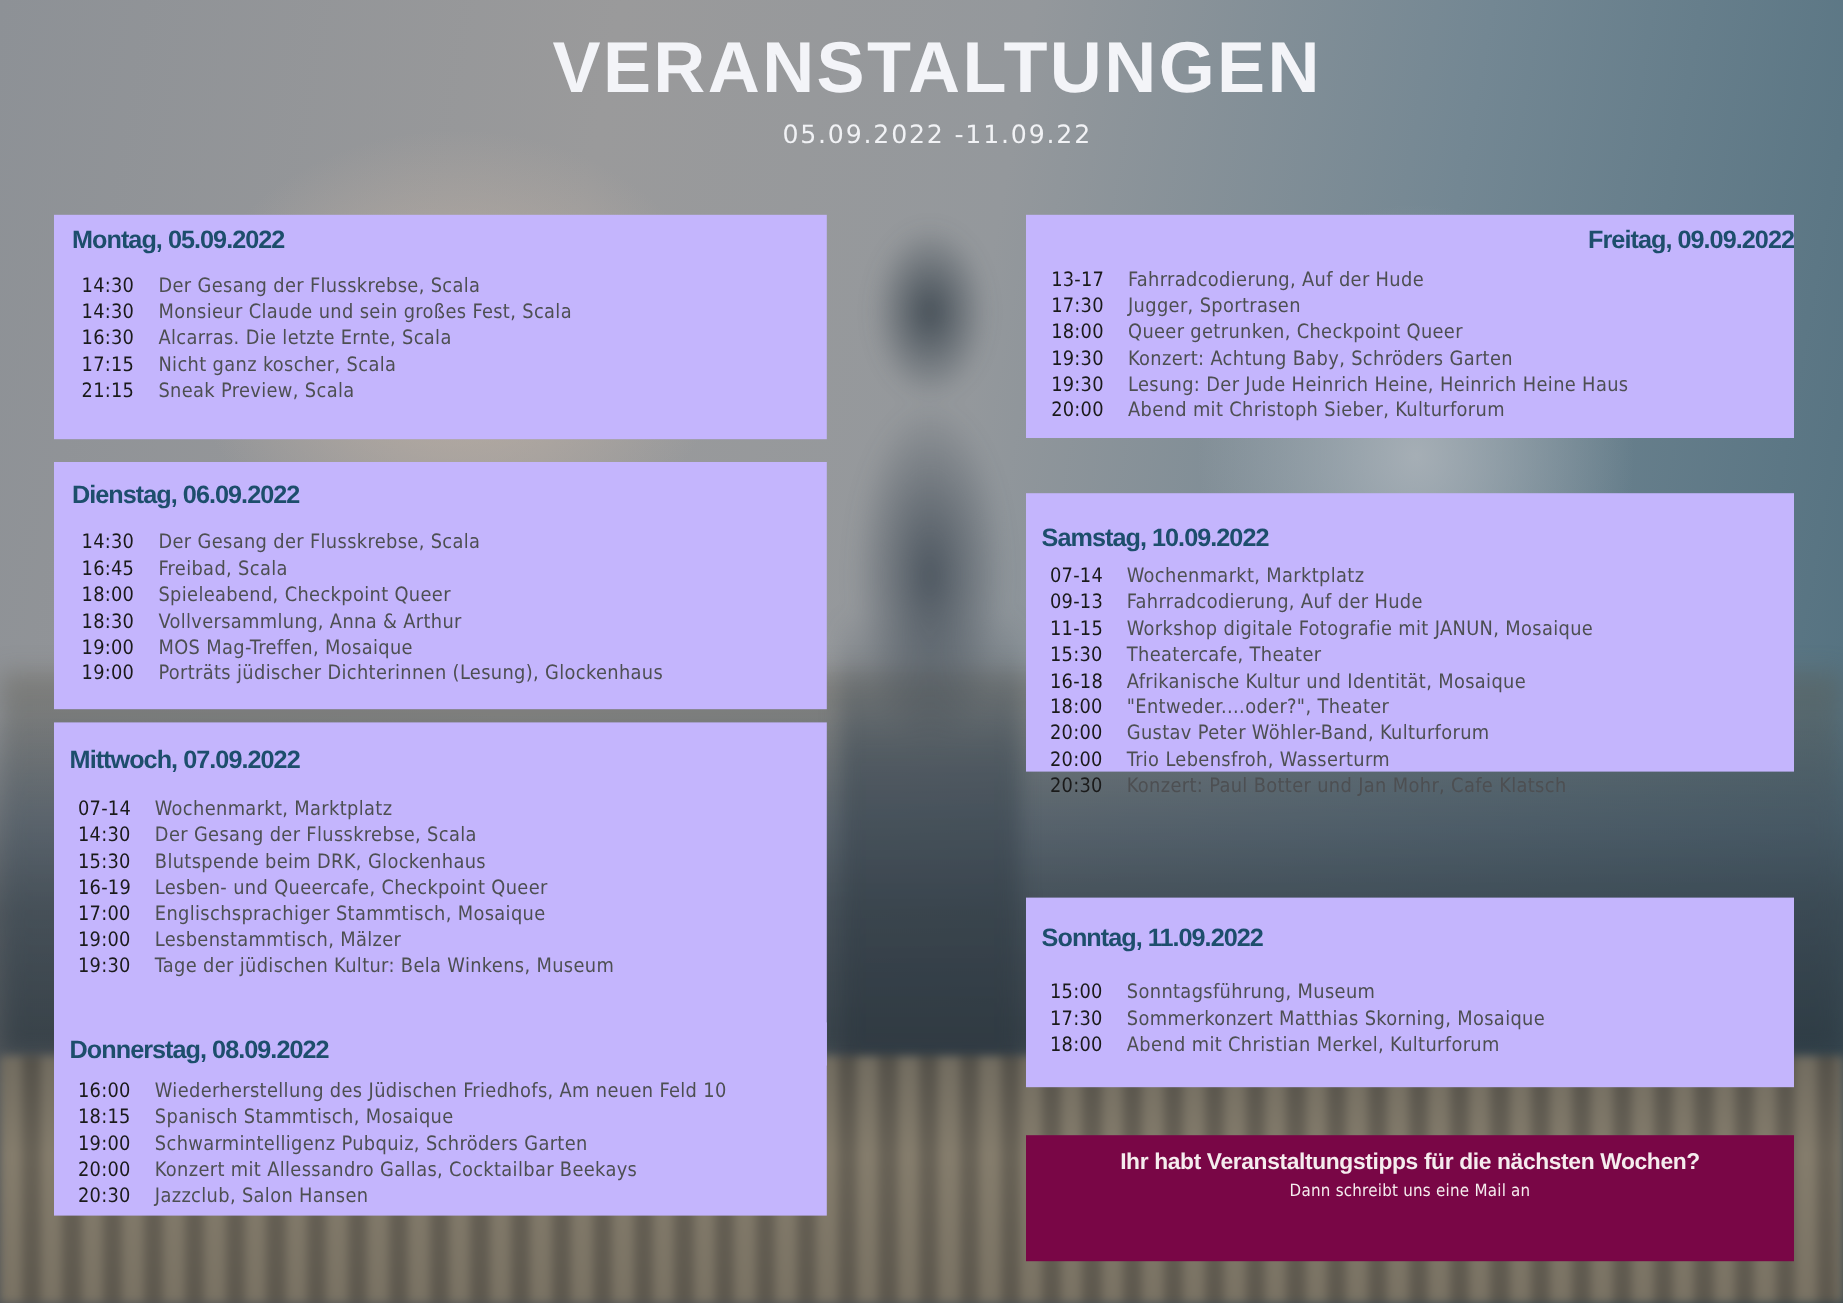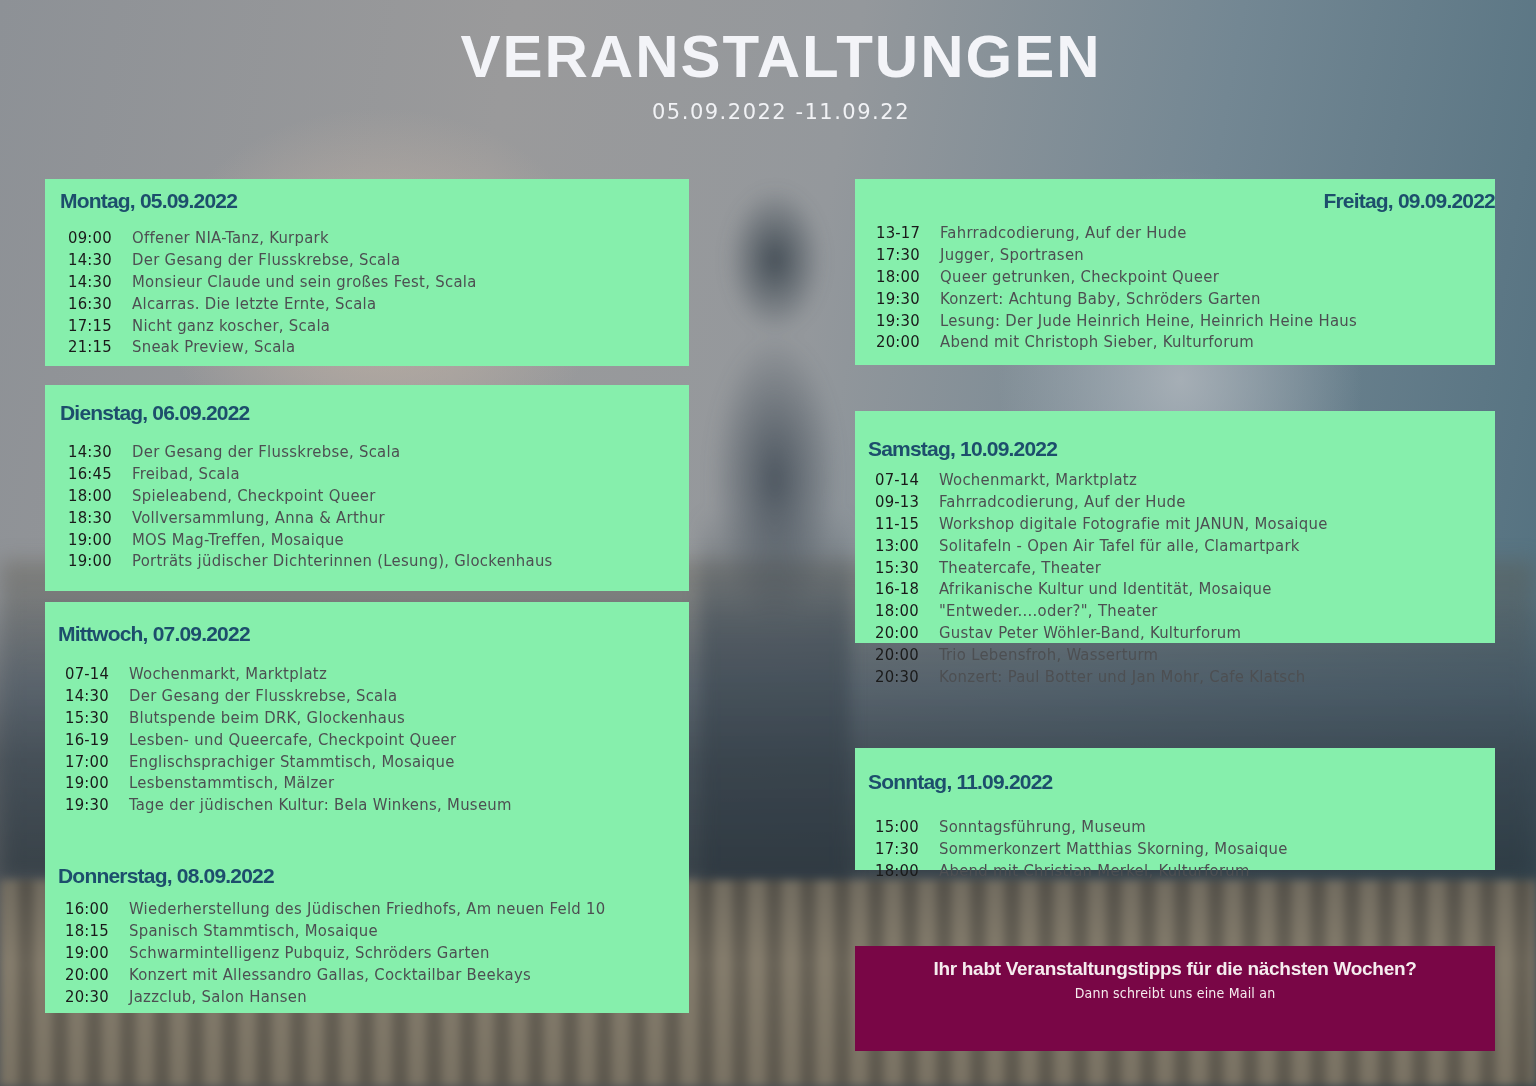--- a/index.html
+++ b/index.html
@@ -39,21 +39,21 @@
       font-family: "Liberation Sans", sans-serif; font-weight: bold;
       font-size: 60px; letter-spacing: 2px; color: #f3f4f8;
     }
     .header-dates {
       position: absolute; left: 0; top: 100px; width: 1562px; text-align: center;
       font-family: "DejaVu Sans", sans-serif; font-size: 21px; letter-spacing: 1.5px;
       color: #f1f2f5;
     }
 
     .day-box {
-      position: absolute; background: #86efac;
+      position: absolute; background: #c4b5fd;
       box-sizing: border-box; padding: 8px 0 0 0;
     }
     .day-title {
       font-family: "Liberation Sans", sans-serif; font-weight: bold;
       color: #1d4e6c; font-size: 21px; letter-spacing: -0.8px;
       margin-left: 15px; height: 28px; line-height: 28px;
     }
     .events { margin-left: 23px; }
     .event {
       display: flex; height: 21.9px; line-height: 21.9px; font-size: 16.5px;
@@ -73,21 +73,21 @@
     #box-thu { left: 45px; top: 852px; width: 644px; height: 161px; }
     #box-thu .day-title { margin-top: 2px; margin-left: 13px; }
     #box-thu .events { margin-top: 8px; margin-left: 20px; }
 
     #box-fri { left: 855px; top: 179px; width: 640px; height: 186px; }
     #box-fri .events { margin-top: 7px; margin-left: 21px; }
     #box-fri .day-title { margin-left: 13px; text-align: right; }
     #box-sat { left: 855px; top: 411px; width: 640px; height: 232px; }
     #box-sat .day-title { margin-top: 16px; margin-left: 13px; }
     #box-sat .events { margin-top: 6px; margin-left: 20px; }
-    #box-sun { left: 855px; top: 748px; width: 640px; height: 122px; }
+    #box-sun { left: 855px; top: 748px; width: 640px; height: 158px; }
     #box-sun .day-title { margin-top: 12px; margin-left: 13px; }
     #box-sun .events { margin-top: 20px; margin-left: 20px; }
 
     .contact-box {
       position: absolute; left: 855px; top: 946px; width: 640px; height: 105px;
       background: #790646; text-align: center; color: #f5ecee;
     }
     .contact-headline {
       margin-top: 12px; font-family: "Liberation Sans", sans-serif; font-weight: bold;
       font-size: 19px; letter-spacing: -0.3px;
@@ -102,24 +102,20 @@
 <div class="scene tower"></div>
 <div class="scene ground"></div>
 
 <div class="header-title">VERANSTALTUNGEN</div>
 <div class="header-dates">05.09.2022 -11.09.22</div>
 
 <div class="day-box" id="box-mon">
   <div class="day-title">Montag, 05.09.2022</div>
   <div class="events">
     <div class="event">
-        <span class="ev-time">09:00</span>
-        <span class="ev-text">Offener NIA-Tanz, Kurpark</span>
-      </div>
-    <div class="event">
         <span class="ev-time">14:30</span>
         <span class="ev-text">Der Gesang der Flusskrebse, Scala</span>
       </div>
     <div class="event">
         <span class="ev-time">14:30</span>
         <span class="ev-text">Monsieur Claude und sein großes Fest, Scala</span>
       </div>
     <div class="event">
         <span class="ev-time">16:30</span>
         <span class="ev-text">Alcarras. Die letzte Ernte, Scala</span>
@@ -262,24 +258,20 @@
         <span class="ev-time">07-14</span>
         <span class="ev-text">Wochenmarkt, Marktplatz</span>
       </div>
     <div class="event">
         <span class="ev-time">09-13</span>
         <span class="ev-text">Fahrradcodierung, Auf der Hude</span>
       </div>
     <div class="event">
         <span class="ev-time">11-15</span>
         <span class="ev-text">Workshop digitale Fotografie mit JANUN, Mosaique</span>
-      </div>
-    <div class="event">
-        <span class="ev-time">13:00</span>
-        <span class="ev-text">Solitafeln - Open Air Tafel für alle, Clamartpark</span>
       </div>
     <div class="event">
         <span class="ev-time">15:30</span>
         <span class="ev-text">Theatercafe, Theater</span>
       </div>
     <div class="event">
         <span class="ev-time">16-18</span>
         <span class="ev-text">Afrikanische Kultur und Identität, Mosaique</span>
       </div>
     <div class="event">

